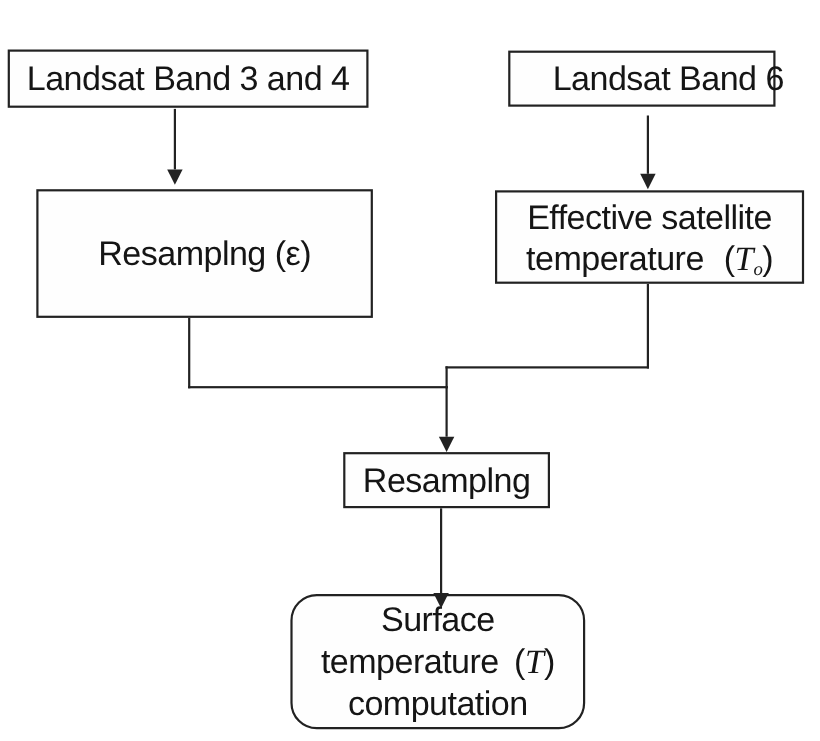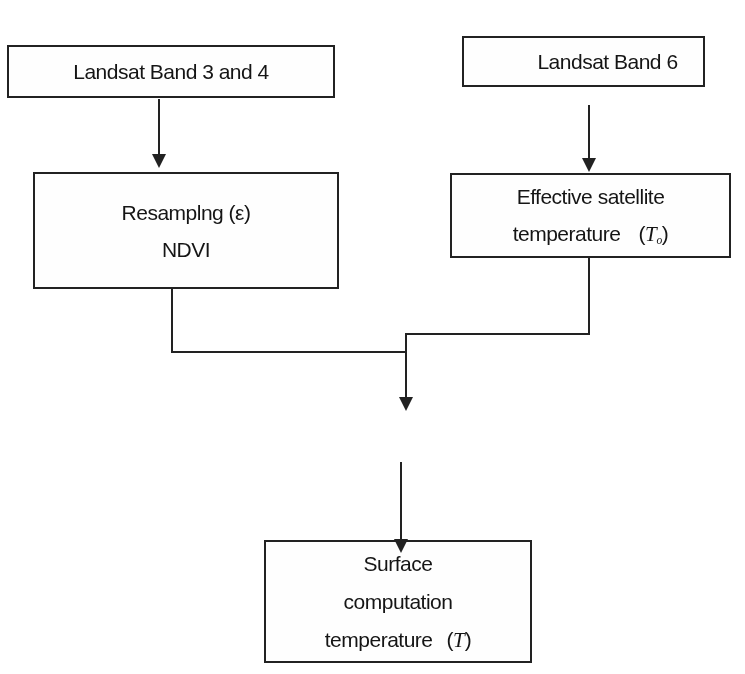--- a/index.html
+++ b/index.html
@@ -19,31 +19,31 @@
   .node {
     position: absolute;
     box-sizing: border-box;
     background: #fefefe;
     border: 2px solid #222222;
     display: flex;
     flex-direction: column;
     align-items: center;
     justify-content: center;
     text-align: center;
-    font-size: 21px;
+    font-size: 31px;
     letter-spacing: -0.5px;
     z-index: 1;
   }
   .node .line { display: block; white-space: nowrap; }
   #node-landsat34      { left: 7px;   top: 45px;  width: 328px; height: 53px;  }
-  #node-landsat6       { left: 462px; top: 36px;  width: 243px; height: 51px; padding-left: 48px;  }
+  #node-landsat6       { left: 462px; top: 46px;  width: 243px; height: 51px; padding-left: 48px;  }
   #node-emissivity     { left: 33px;  top: 172px; width: 306px; height: 117px; line-height: 37px; }
   #node-effective-temp { left: 450px; top: 173px; width: 281px; height: 85px;  line-height: 37px; text-align: center; }
   #node-resampling     { left: 312px; top: 411px; width: 188px; height: 51px;  }
-  #node-surface-temp   { left: 264px; top: 540px; width: 268px; height: 123px; line-height: 38px; }
+  #node-surface-temp   { left: 264px; top: 540px; width: 268px; height: 123px; line-height: 38px; border-radius: 24px; }
 
   .mvar {
     font-family: "Liberation Serif", serif;
     font-style: italic;
     letter-spacing: 0;
   }
   .msub {
     font-family: "Liberation Serif", serif;
     font-style: italic;
     font-size: 0.55em;
@@ -92,37 +92,39 @@
   <div class="node" id="node-landsat34">
     <span class="line">Landsat Band 3 and 4</span>
   </div>
 
   <div class="node" id="node-landsat6">
     <span class="line">Landsat Band 6</span>
   </div>
 
   <div class="node" id="node-emissivity">
     <span class="line">Resamplng (ε)</span>
-    <span class="line">NDVI</span>
   </div>
 
   <div class="node" id="node-effective-temp">
     <span class="line">Effective satellite</span>
     <span class="line">
       <span>temperature</span><span class="pgroup"><span>(</span><span class="mvar">T</span><span class="msub">o</span><span>)</span></span>
     </span>
   </div>
 
+  <div class="node" id="node-resampling">
+    <span class="line">Resamplng</span>
+  </div>
 
   <div class="node" id="node-surface-temp">
     <span class="line">Surface</span>
-    <span class="line">computation</span>
     <span class="line">
       <span>temperature</span><span class="pgroup pgroup--wide"><span>(</span><span class="mvar">T</span><span>)</span></span>
     </span>
+    <span class="line">computation</span>
   </div>
 
   <div class="vline" id="edge-a1-line"></div>
   <div class="arrowhead" id="edge-a1-head"></div>
 
   <div class="vline" id="edge-a2-line"></div>
   <div class="arrowhead" id="edge-a2-head"></div>
 
   <div class="vline" id="edge-l1"></div>
   <div class="hline" id="edge-l2"></div>

